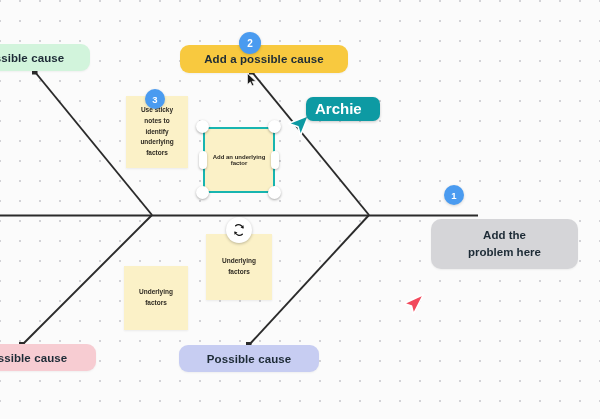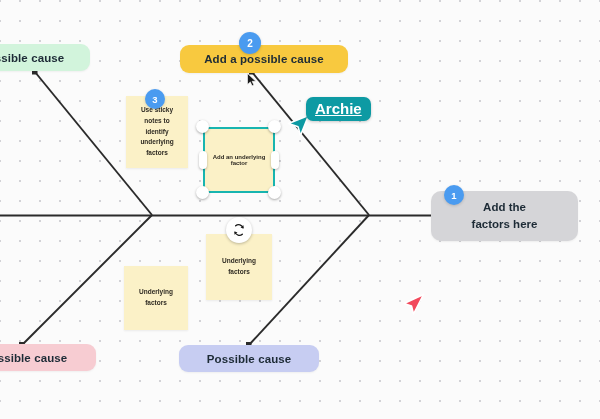--- a/index.html
+++ b/index.html
@@ -52,20 +52,21 @@
     display: flex;
     align-items: center;
     justify-content: center;
     border-radius: 10px;
     font-size: 11.5px;
     font-weight: bold;
     color: #1d2b36;
     text-align: center;
     line-height: 1.45;
     box-shadow: 0 1px 2px rgba(0,0,0,0.06);
+    margin-top: 28px;
   }
 
   
   .sticky {
     position: absolute;
     display: flex;
     align-items: center;
     justify-content: center;
     text-align: center;
     font-size: 6.5px;
@@ -122,27 +123,26 @@
   .badge-sm {
     width: 20px;
     height: 20px;
     font-size: 9.5px;
   }
 
   
   .cursor-label {
     position: absolute;
     border-radius: 7px;
-    padding: 3px 9px 4px 9px;
+    padding: 3px 18px 4px 9px;
     font-size: 15px;
     font-weight: bold;
     color: #ffffff;
     box-shadow: 0 1px 3px rgba(0,0,0,0.2);
     white-space: nowrap;
-    text-decoration: underline;
   }
   .cursor-arrow { position: absolute; }
 
   
   .rotate-btn {
     position: absolute;
     width: 26px;
     height: 26px;
     border-radius: 50%;
     background: #ffffff;
@@ -195,21 +195,21 @@
     <span>Possible cause</span>
   </div>
 
   <div class="cause-pill" style="left:179px; top:345px; width:140px; height:27px; background:#c7cdf2;">
     <span>Possible cause</span>
   </div>
 
   <div class="problem-box" style="left:431px; top:191px; width:147px; height:50px; background:#d5d5d8;">
     <div>
       <div>Add the</div>
-      <div>factors here</div>
+      <div>problem here</div>
     </div>
   </div>
   <div class="badge badge-sm" style="left:444px; top:185px;">
     <span>1</span>
   </div>
 
   <div class="sticky" style="left:126px; top:96px; width:62px; height:72px; background:#fbf1c7;">
     <span>Use sticky notes to identify underlying factors</span>
   </div>
   <div class="badge badge-sm" style="left:145px; top:89px;">

